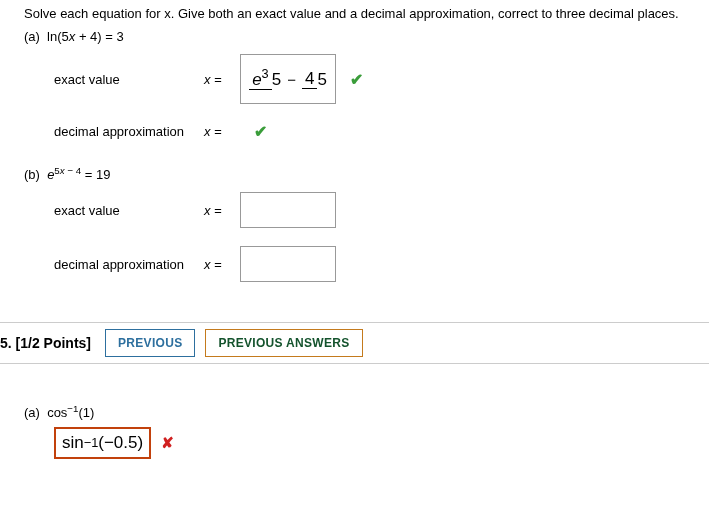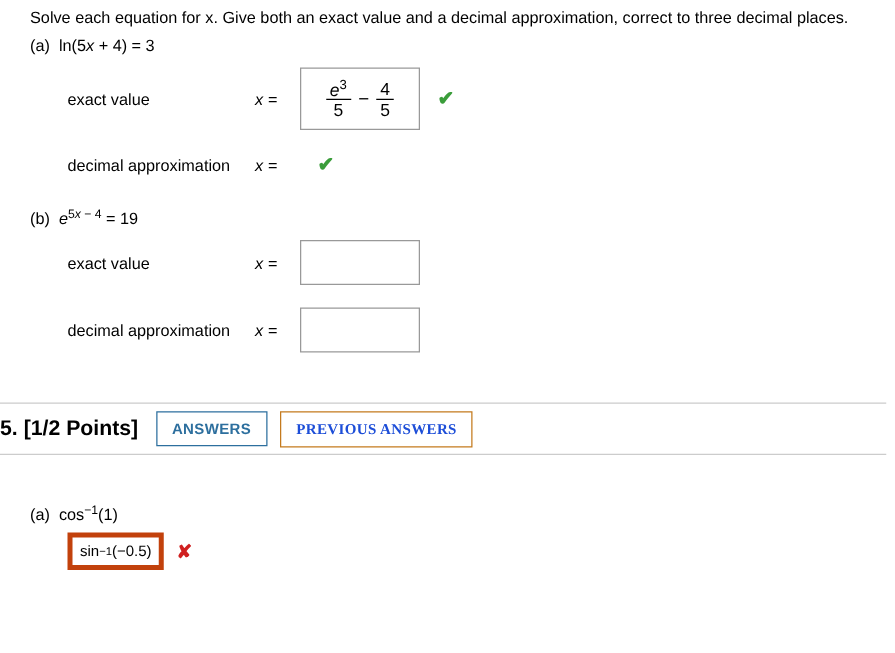--- a/index.html
+++ b/index.html
@@ -50,23 +50,23 @@
     font-size: 15px;
   }
   .answer-box.tall {
     height: 44px;
   }
   .answer-box.empty {
     min-width: 82px;
   }
   .frac {
     display: inline-flex;
-    flex-direction: column;
-    align-items: center;
-    font-size: 14px;
+    flex-direction: row;
+    align-items: center;
+    font-size: 17px;
     line-height: 1;
     vertical-align: middle;
   }
   .frac .num { border-bottom: 1px solid #000; padding: 0 3px 1px; }
   .frac .den { padding-top: 1px; }
   .minus { margin: 0 6px; font-size: 15px; }
   .check {
     margin-left: 14px;
     color: #3a9d3a;
     font-size: 16px;
@@ -87,48 +87,48 @@
   }
   .q-header {
     display: flex;
     align-items: center;
     border-bottom: 1px solid #ccc;
     height: 40px;
     padding-left: 0;
   }
   .points {
     font-weight: bold;
-    font-size: 17px;
+    font-size: 14px;
     margin-right: 14px;
     margin-left: 0;
   }
   .btn {
     border: 1px solid;
     padding: 6px 12px;
     font-size: 12px;
     font-weight: bold;
     margin-right: 10px;
     background: #fff;
     cursor: pointer;
     letter-spacing: 0.3px;
   }
   .btn-details { color: #2d6f9e; border-color: #2d6f9e; }
-  .btn-prev { color: #1d4ed8; border-color: #c47a1d; font-family: Liberation Serif, serif; }
+  .btn-prev { color: #14532d; border-color: #c47a1d; }
   .ref {
     font-weight: bold;
     font-size: 13px;
     margin-left: 8px;
   }
   .q5-body {
     padding: 14px 0 0 24px;
   }
   .inline-ans {
-    border: 4px solid #c2410c;
+    border: 2px solid #c2410c;
     padding: 4px 6px;
-    font-size: 12px;
+    font-size: 17px;
     display: inline-flex;
     align-items: center;
   }
   sup { font-size: 0.75em; }
 </style>
 </head>
 <body>
 <div class="page">
 
 <div class="content">
@@ -175,21 +175,21 @@
     <div class="sub-label">decimal approximation</div>
     <div class="eq"><span style="font-style:italic">x</span> =</div>
     <div class="answer-box empty"></div>
   </div>
 </div>
 
 <div class="sep"></div>
 
 <div class="q-header">
   <span class="points">5. [1/2 Points]</span>
-  <span class="btn btn-details">ANSWERS</span>
+  <span class="btn btn-details">PREVIOUS</span>
   <span class="btn btn-prev">PREVIOUS ANSWERS</span>
 </div>
 
 <div class="q5-body">
   <div style="margin-top:25px">
     <span>(a)</span>&nbsp;&nbsp;<span>cos</span><sup>−1</sup><span>(1)</span>
   </div>
   <div style="margin-top:6px; margin-left:30px; display:flex; align-items:center;">
     <span class="inline-ans">
       <span>sin</span>

